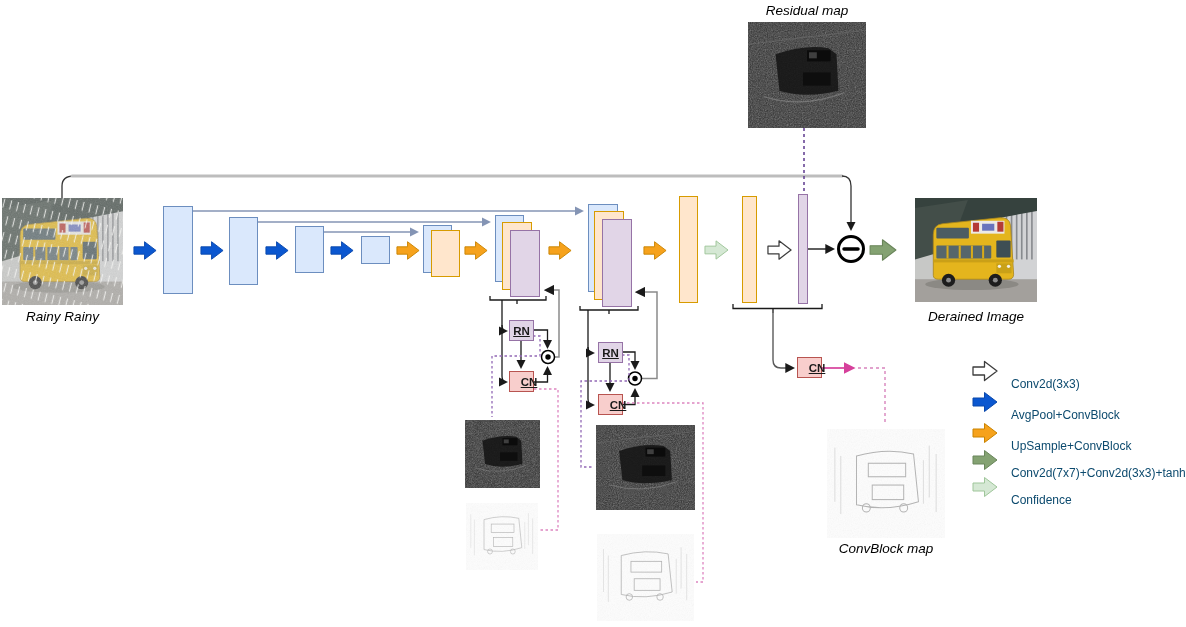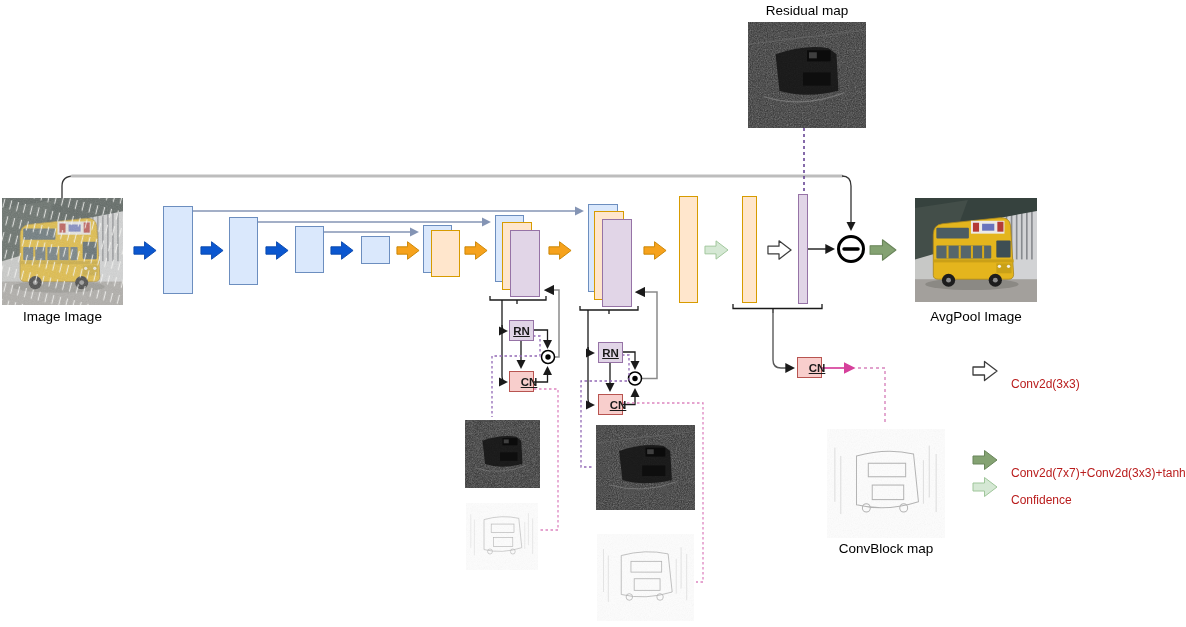--- a/index.html
+++ b/index.html
@@ -11,32 +11,32 @@
   .blk{position:absolute;box-sizing:border-box;border:1px solid;}
   .blk-blue{background:#dae8fc;border-color:#6c8ebf;}
   .blk-orange{background:#ffe6cc;border-color:#d79b00;}
   .blk-purple{background:#e1d5e7;border-color:#9673a6;}
   
   .mod{position:absolute;box-sizing:border-box;border:1px solid;display:flex;align-items:center;justify-content:center;
        font-weight:bold;font-size:11.5px;color:#1a1a1a;text-decoration:underline;}
   .mod-rn{background:#e1d5e7;border-color:#9673a6;}
   .mod-cn{background:#f8cecc;border-color:#b85450;padding-left:15px;}
   
-  .caption{position:absolute;font-size:13.5px;color:#000;text-align:center;white-space:nowrap;}
+  .caption{position:absolute;font-size:13.5px;color:#000;text-align:center;white-space:nowrap;font-style:italic;}
   
   .photo{position:absolute;}
   
   .ar-blue{fill:#0b57d0;stroke:#0a48ab;stroke-width:1;}
   .ar-orange{fill:#f6a21c;stroke:#c98300;stroke-width:1;}
   .ar-green-dark{fill:#84a272;stroke:#69855a;stroke-width:1;}
   .ar-green-light{fill:#d5e8d4;stroke:#9fc69a;stroke-width:1;}
   .ar-white{fill:#ffffff;stroke:#3d3d3d;stroke-width:1.3;}
   
   .legend-row{position:absolute;left:972px;display:flex;align-items:center;gap:13px;height:24px;}
-  .legend-label{font-size:12px;color:#b91c1c;white-space:nowrap;margin-top:26px;}
+  .legend-label{font-size:12px;color:#0c4a6e;white-space:nowrap;margin-top:26px;}
 </style>
 </head>
 <body>
 
 <div class="stage">
 
   <svg width="0" height="0" style="position:absolute" aria-hidden="true">
     <defs>
       <symbol id="flow-arrow" viewBox="0 0 26 24">
         <path d="M1,8 L12.5,8 L12.5,2.5 L25,12 L12.5,21.5 L12.5,16 L1,16 Z" stroke-linejoin="round"></path>
@@ -252,26 +252,26 @@
   <div class="mod mod-cn" style="left:797px;top:357px;width:25px;height:21px">
       <span>CN</span>
     </div>
 
   <svg class="photo" style="left:2px;top:198px" width="121" height="107" viewBox="0 0 120 105" preserveAspectRatio="none">
     <use href="#bus-scene"></use>
     <rect width="120" height="105" fill="#d8d8d4" opacity="0.28"></rect>
     <rect width="120" height="105" filter="url(#grain)" opacity="0.22"></rect>
     <rect width="120" height="105" fill="url(#rain)"></rect>
   </svg>
-  <div class="caption" style="left:2px;top:309px;width:121px">Image Image</div>
+  <div class="caption" style="left:2px;top:309px;width:121px">Rainy Rainy</div>
 
   <svg class="photo" style="left:915px;top:198px" width="122" height="104" viewBox="0 0 120 105" preserveAspectRatio="none">
     <use href="#bus-scene"></use>
   </svg>
-  <div class="caption" style="left:915px;top:309px;width:122px">AvgPool Image</div>
+  <div class="caption" style="left:915px;top:309px;width:122px">Derained Image</div>
 
   <svg class="photo" style="left:748px;top:22px" width="118" height="106" viewBox="0 0 120 105" preserveAspectRatio="none">
     <use href="#res-map"></use>
   </svg>
   <div class="caption" style="left:748px;top:3px;width:118px">Residual map</div>
 
   <svg class="photo" style="left:827px;top:429px" width="118" height="109" viewBox="0 0 120 105" preserveAspectRatio="none">
     <use href="#conf-map"></use>
   </svg>
   <div class="caption" style="left:827px;top:541px;width:118px">ConvBlock map</div>
@@ -290,20 +290,36 @@
     </svg>
 
   <div class="legend-row" style="top:359px">
     <svg width="26" height="24" viewBox="0 0 26 24">
       <g fill="#ffffff">
           <use href="#flow-arrow" width="26" height="24" stroke-width="1.3" stroke="#3d3d3d"></use>
         </g>
     </svg>
     <span class="legend-label">Conv2d(3x3)</span>
   </div>
+  <div class="legend-row" style="top:390px">
+    <svg width="26" height="24" viewBox="0 0 26 24">
+      <g fill="#0b57d0">
+          <use href="#flow-arrow" width="26" height="24" stroke-width="1" stroke="#0a48ab"></use>
+        </g>
+    </svg>
+    <span class="legend-label">AvgPool+ConvBlock</span>
+  </div>
+  <div class="legend-row" style="top:421px">
+    <svg width="26" height="24" viewBox="0 0 26 24">
+      <g fill="#f6a21c">
+          <use href="#flow-arrow" width="26" height="24" stroke-width="1" stroke="#c98300"></use>
+        </g>
+    </svg>
+    <span class="legend-label">UpSample+ConvBlock</span>
+  </div>
   <div class="legend-row" style="top:448px">
     <svg width="26" height="24" viewBox="0 0 26 24">
       <g fill="#84a272">
           <use href="#flow-arrow" width="26" height="24" stroke-width="1" stroke="#69855a"></use>
         </g>
     </svg>
     <span class="legend-label">Conv2d(7x7)+Conv2d(3x3)+tanh()</span>
   </div>
   <div class="legend-row" style="top:475px">
     <svg width="26" height="24" viewBox="0 0 26 24">

